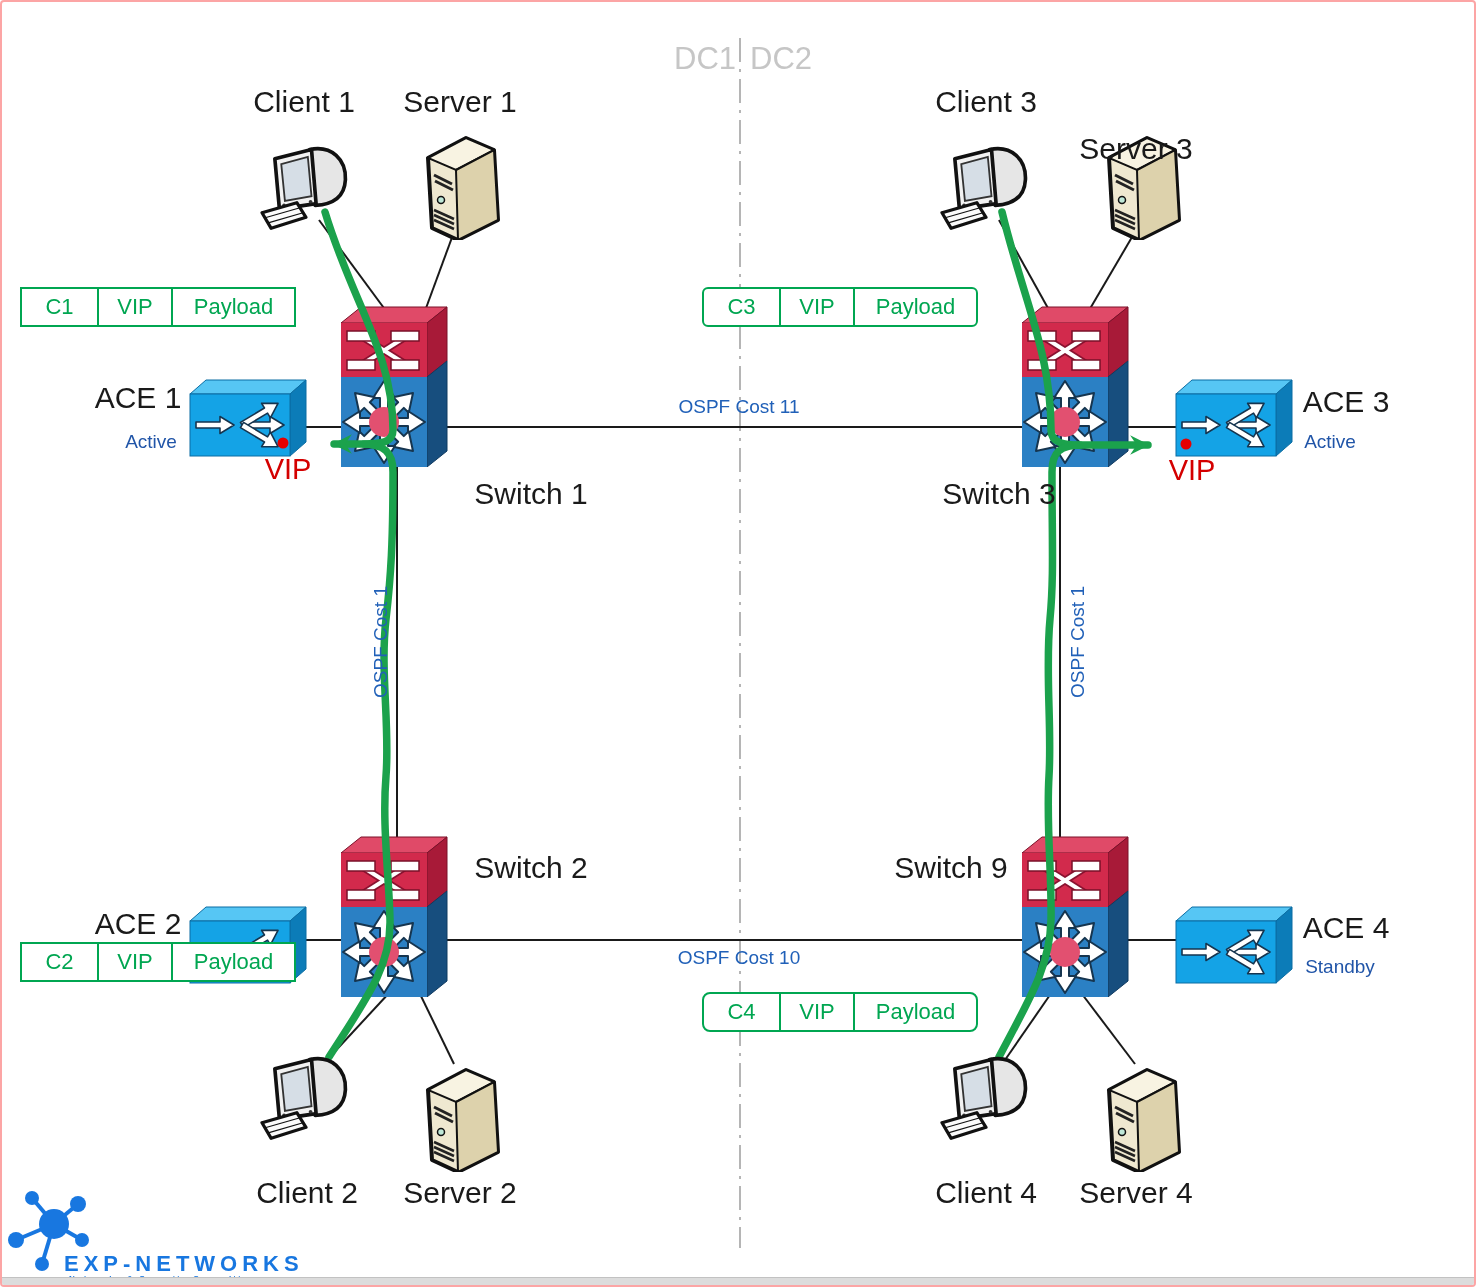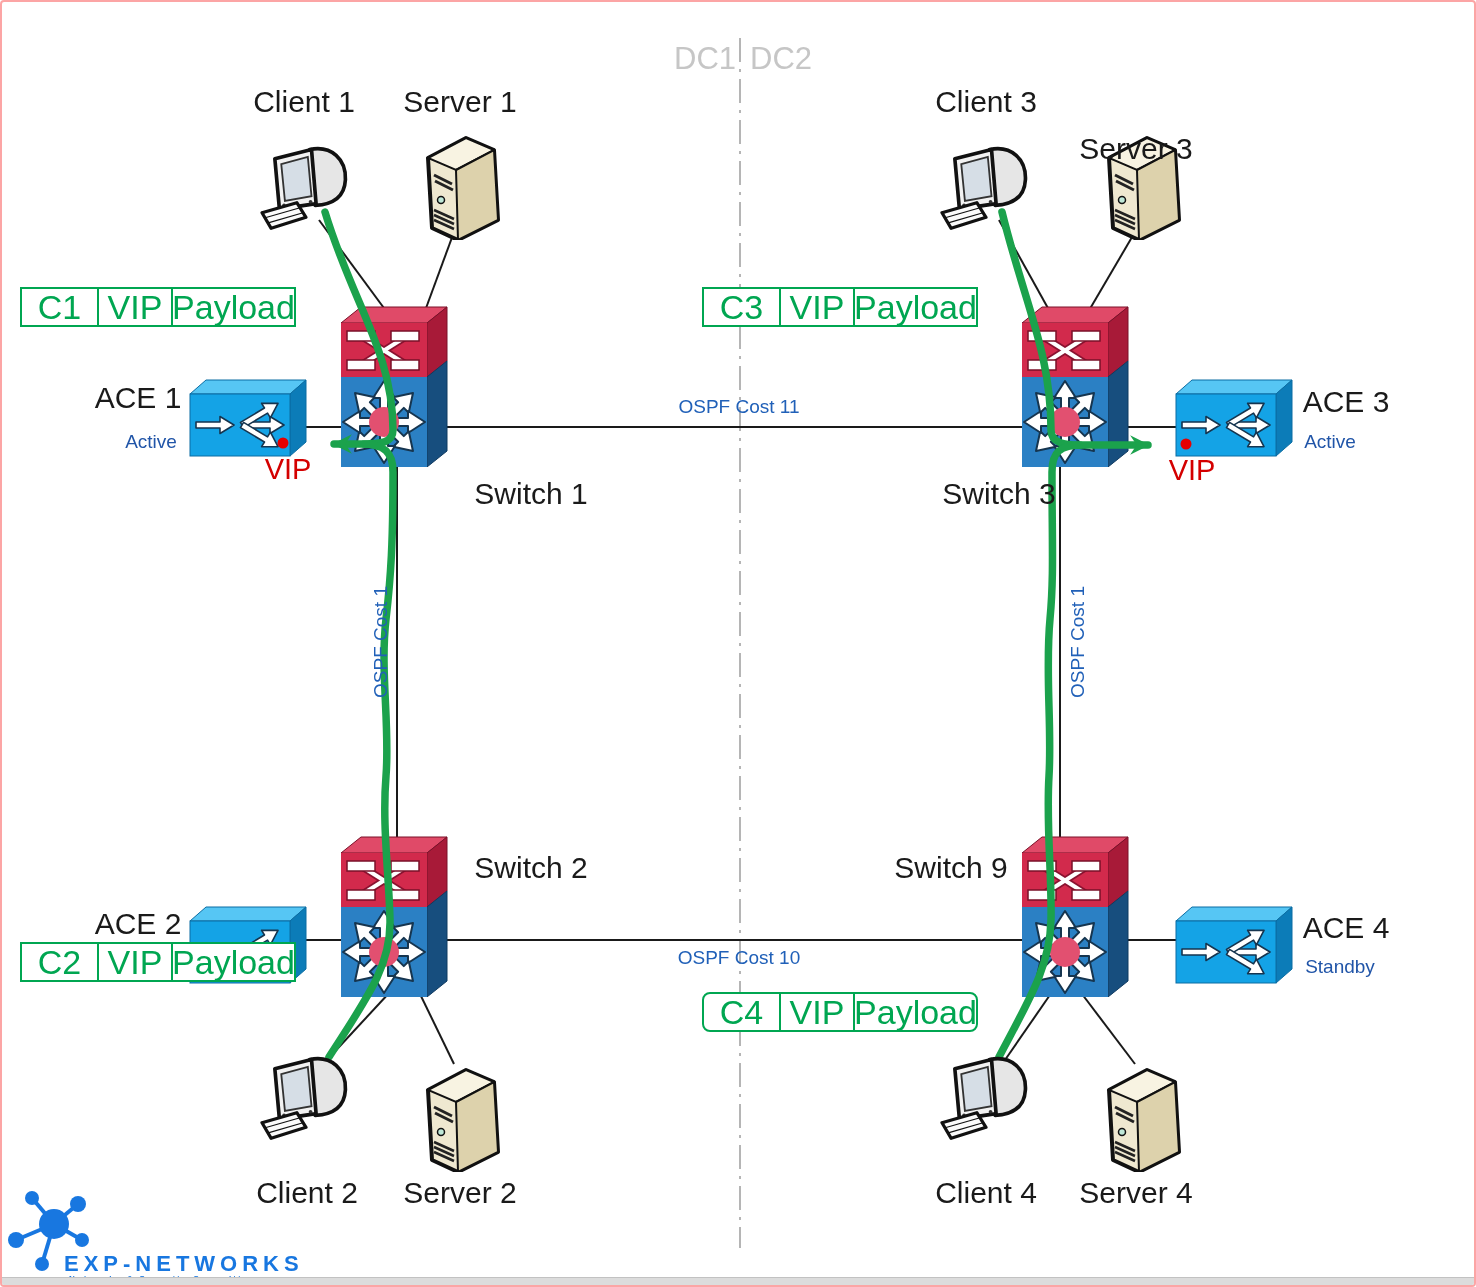--- a/index.html
+++ b/index.html
@@ -11,21 +11,21 @@
   #diagram-svg{position:absolute;left:0;top:0;}
   .lbl{position:absolute;transform:translate(-50%,-50%);white-space:nowrap;}
   .dev-label{font-size:30px;color:#1a1a1a;}
   .dc-label{font-size:31px;color:#C6C6C6;}
   .status-label{font-size:19px;color:#2155A8;}
   .ospf-label{font-size:19px;color:#2060B8;}
   .vlabel{transform:translate(-50%,-50%) rotate(-90deg);}
   .vip-label{font-size:29px;color:#D40000;}
   .packet{
     position:absolute;display:flex;height:40px;box-sizing:border-box;
-    border:2px solid #00A651;background:#fff;color:#00A651;font-size:34px;
+    border:2px solid #00A651;background:#fff;color:#00A651;font-size:22px;
   }
   .packet .cell{
     display:flex;align-items:center;justify-content:center;box-sizing:border-box;
     border-right:2px solid #00A651;
   }
   .packet .cell:last-child{border-right:none;}
   .cell.c-id{width:77px;} .cell.c-vip{width:74px;} .cell.c-pay{width:121px;}
   .logo-title{position:absolute;left:62px;top:1249px;font-size:22px;font-weight:bold;
     letter-spacing:5px;color:#1877E0;}
   .logo-tag{position:absolute;left:67px;top:1272px;font-size:8px;font-weight:bold;
@@ -212,21 +212,21 @@
 <div class="lbl ospf-label" style="left:737px;top:405px;">OSPF Cost 11</div>
 <div class="lbl ospf-label" style="left:737px;top:956px;">OSPF Cost 10</div>
 <div class="lbl ospf-label vlabel" style="left:379px;top:640px;">OSPF Cost 1</div>
 <div class="lbl ospf-label vlabel" style="left:1076px;top:640px;">OSPF Cost 1</div>
 
 <div class="packet" style="left:18px;top:285px;">
   <div class="cell c-id">C1</div>
   <div class="cell c-vip">VIP</div>
   <div class="cell c-pay">Payload</div>
 </div>
-<div class="packet" style="left:700px;top:285px;">
+<div class="packet" style="left:700px;top:285px;border-radius:6px;">
   <div class="cell c-id">C3</div>
   <div class="cell c-vip">VIP</div>
   <div class="cell c-pay">Payload</div>
 </div>
 <div class="packet" style="left:18px;top:940px;">
   <div class="cell c-id">C2</div>
   <div class="cell c-vip">VIP</div>
   <div class="cell c-pay">Payload</div>
 </div>
 <div class="packet" style="left:700px;top:990px;border-radius:8px;">

